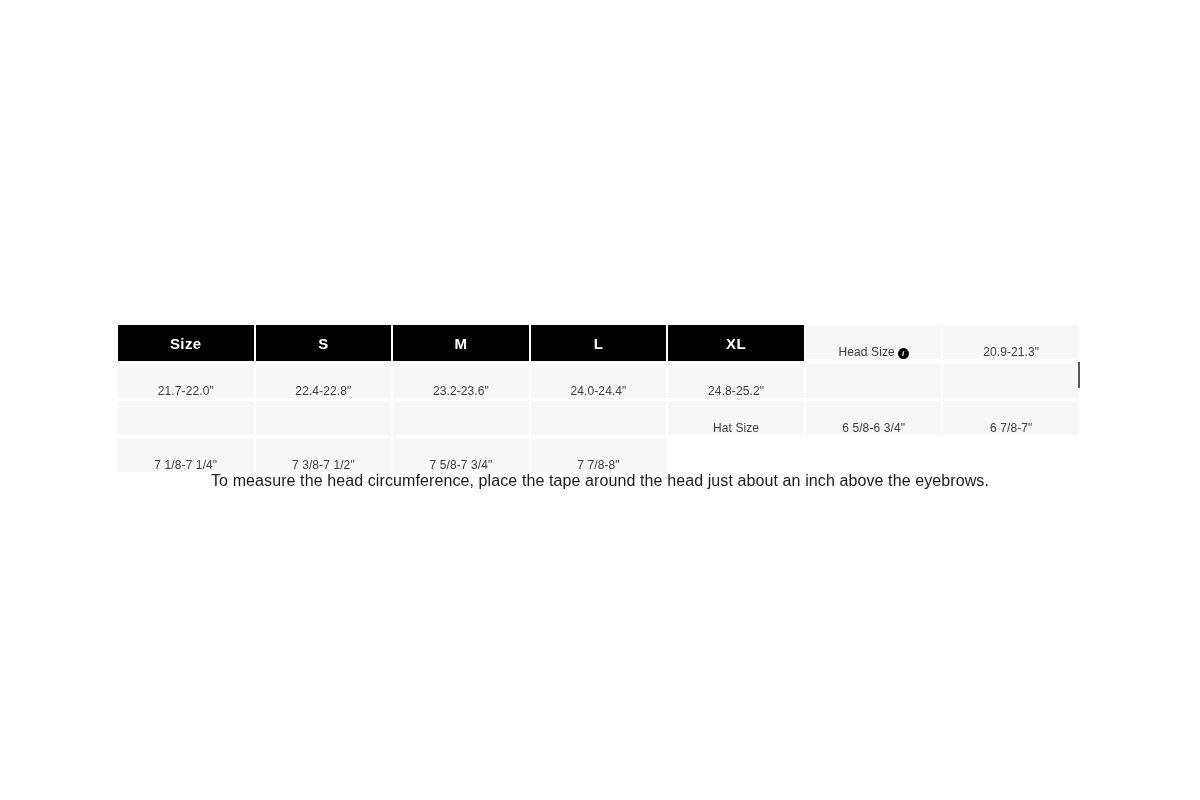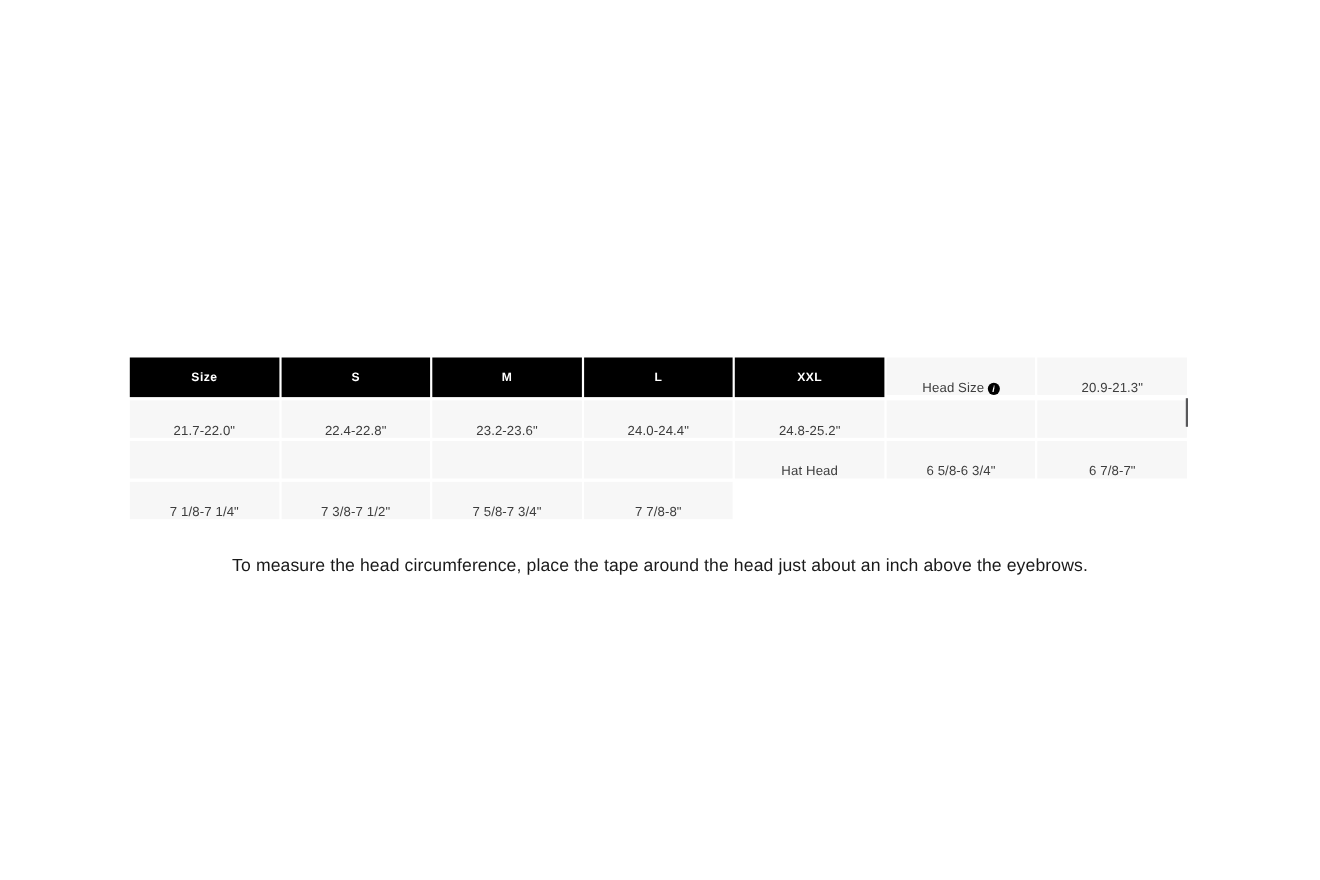--- a/index.html
+++ b/index.html
@@ -27,21 +27,21 @@
     row-gap: 3px;
     background: #ffffff;
   }
   .header-cell {
     background: #000000;
     color: #ffffff;
     height: 36px;
     display: flex;
     align-items: center;
     justify-content: center;
-    font-size: 11px;
+    font-size: 15px;
     font-weight: bold;
     letter-spacing: 0.4px;
   }
   .data-cell {
     background: #f7f7f7;
     height: 34px;
     display: flex;
     align-items: flex-end;
     justify-content: center;
     font-size: 12px;
@@ -69,56 +69,56 @@
     position: absolute;
     left: 1078px;
     top: 362px;
     width: 2px;
     height: 26px;
     background: #58585a;
   }
   .caption {
     position: absolute;
     left: 0;
-    top: 506px;
+    top: 472px;
     width: 1200px;
     text-align: center;
     font-size: 16px;
     color: #1a1a1a;
     letter-spacing: 0.1px;
   }
 </style>
 </head>
 <body>
 
 <div class="size-chart">
   <div class="chart-grid">
       <div class="header-cell">Size</div>
       <div class="header-cell">S</div>
       <div class="header-cell">M</div>
       <div class="header-cell">L</div>
-      <div class="header-cell">XXL</div>
+      <div class="header-cell">XL</div>
       <div class="data-cell">
         <span>Head Size</span>
         <span class="info-icon">i</span>
       </div>
       <div class="data-cell">20.9-21.3"</div>
       <div class="data-cell">21.7-22.0"</div>
       <div class="data-cell">22.4-22.8"</div>
       <div class="data-cell">23.2-23.6"</div>
       <div class="data-cell">24.0-24.4"</div>
       <div class="data-cell">24.8-25.2"</div>
       <div class="data-cell"></div>
       <div class="data-cell"></div>
       <div class="data-cell"></div>
       <div class="data-cell"></div>
       <div class="data-cell"></div>
       <div class="data-cell"></div>
       <div class="data-cell">
-        <span>Hat Head</span>
+        <span>Hat Size</span>
       </div>
       <div class="data-cell">6 5/8-6 3/4"</div>
       <div class="data-cell">6 7/8-7"</div>
       <div class="data-cell">7 1/8-7 1/4"</div>
       <div class="data-cell">7 3/8-7 1/2"</div>
       <div class="data-cell">7 5/8-7 3/4"</div>
       <div class="data-cell">7 7/8-8"</div>
     </div>
 </div>
 

